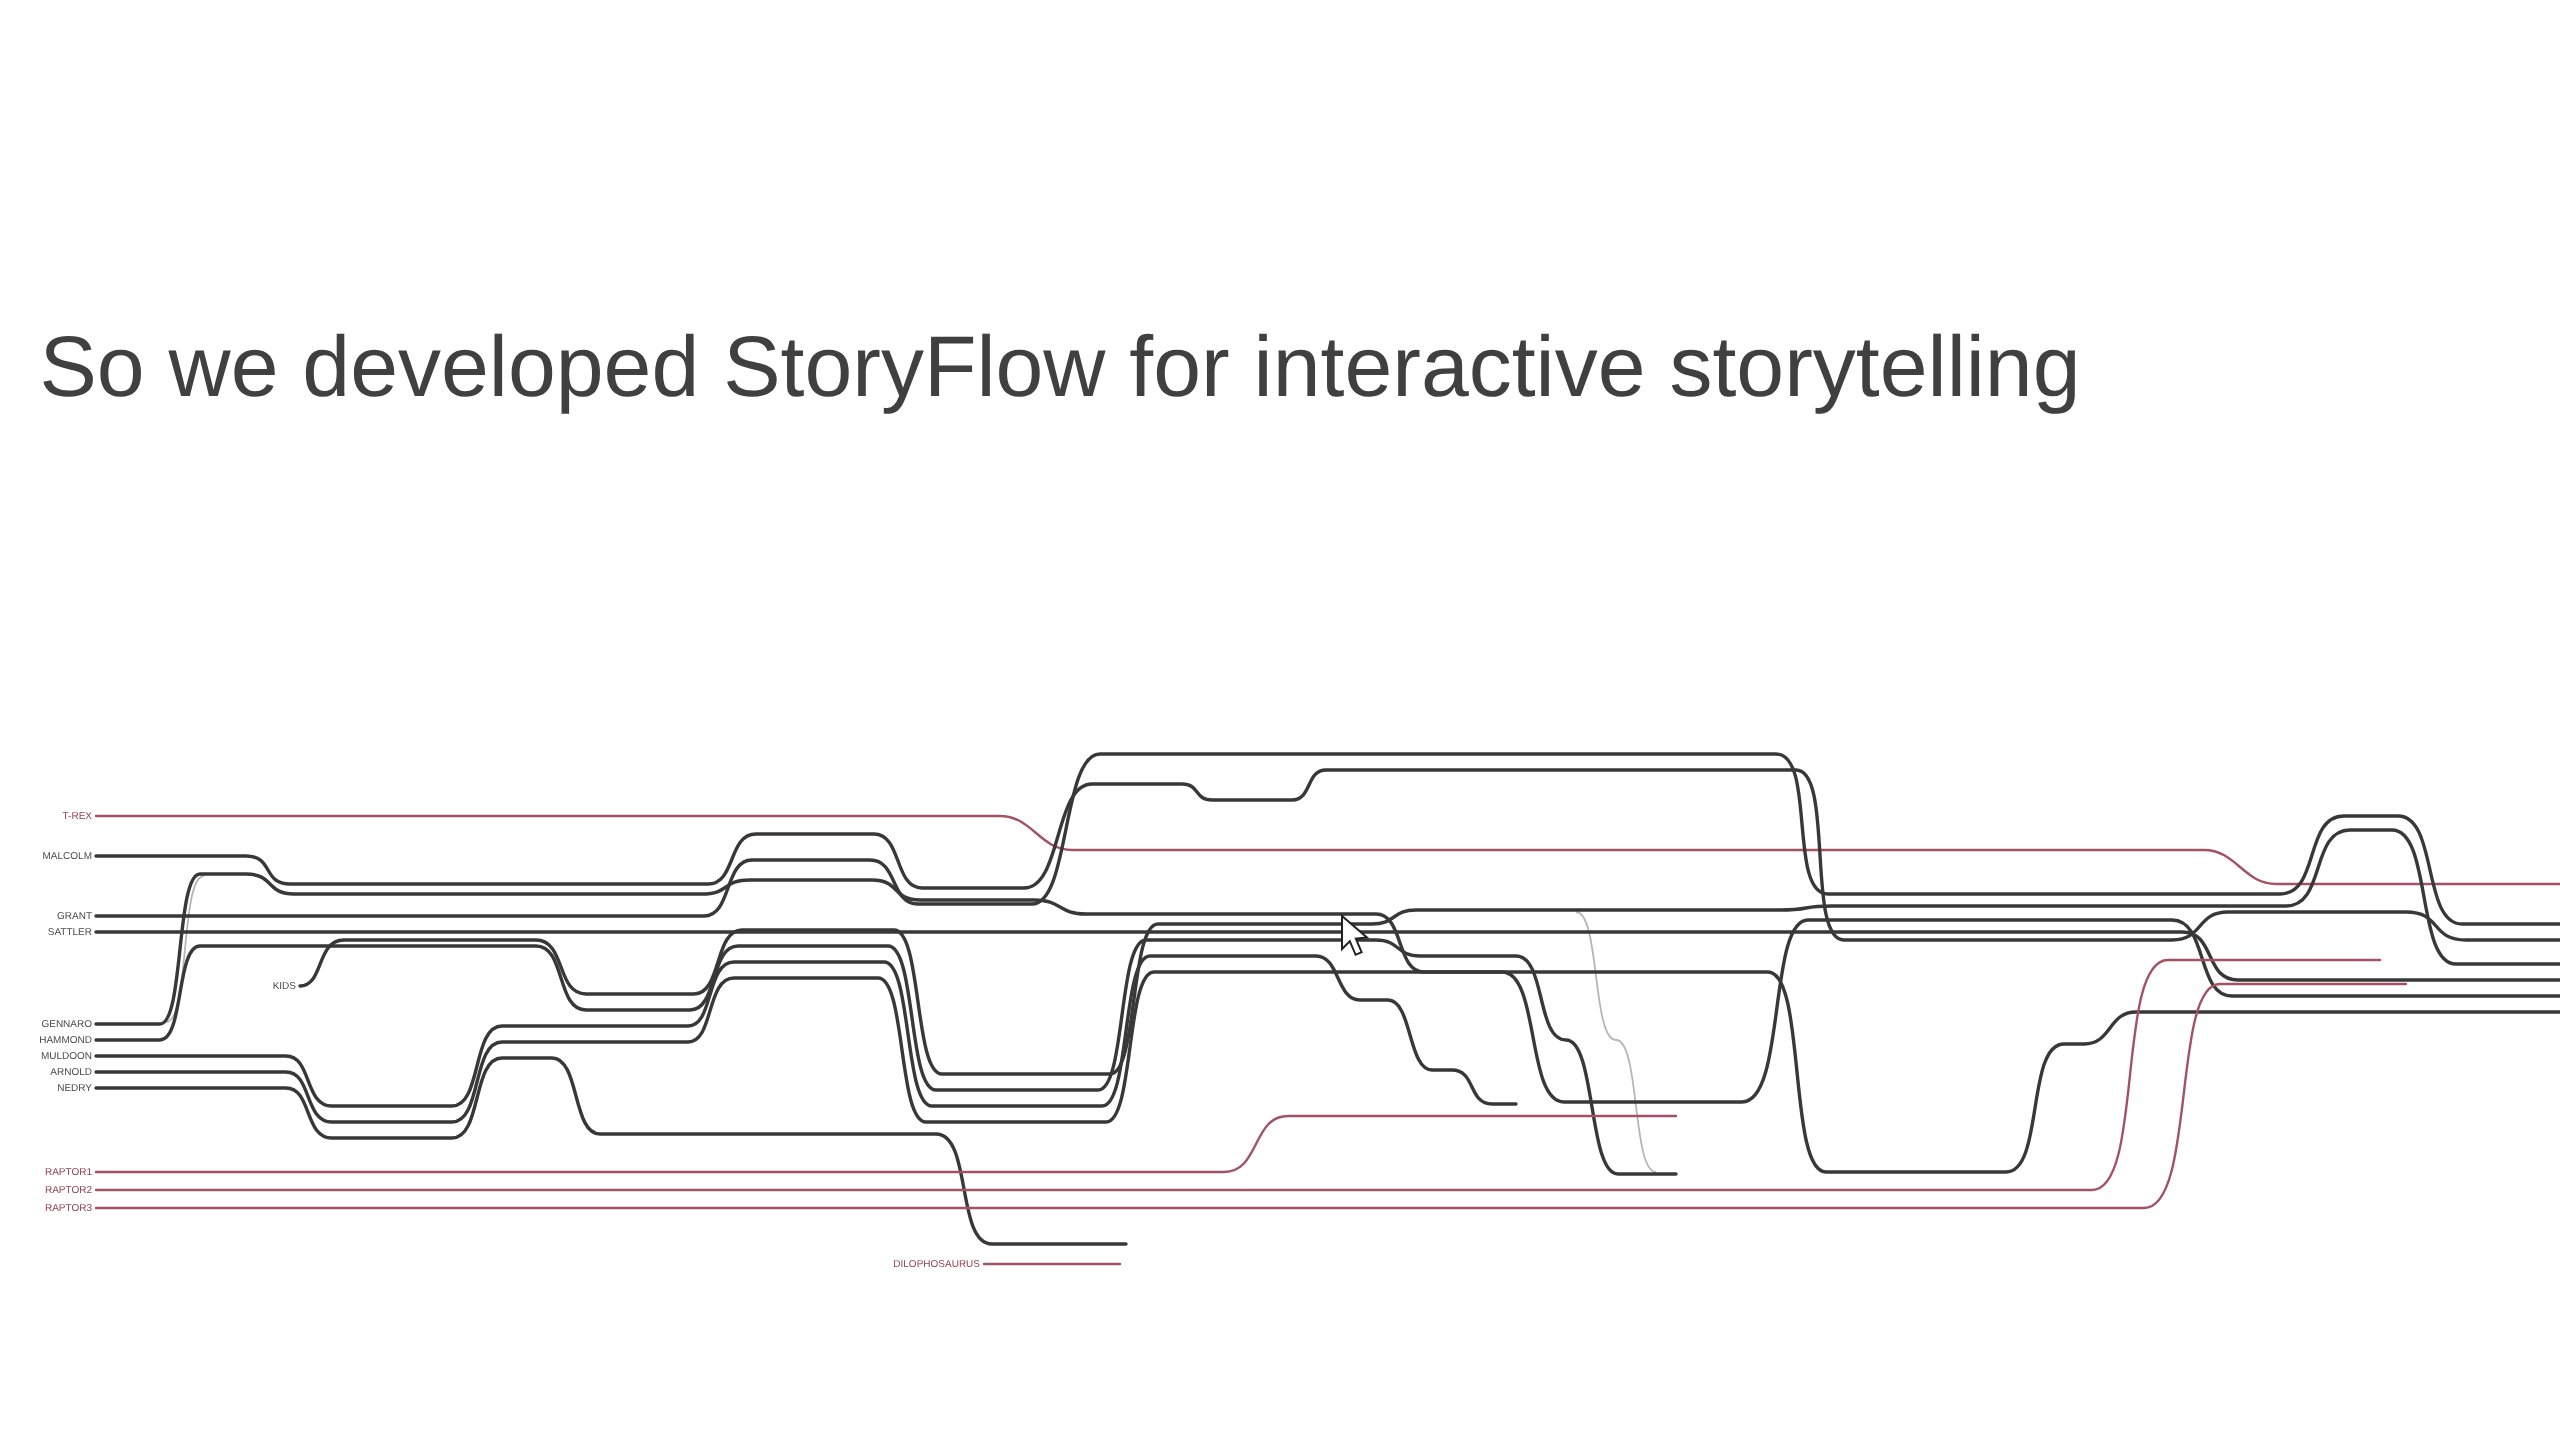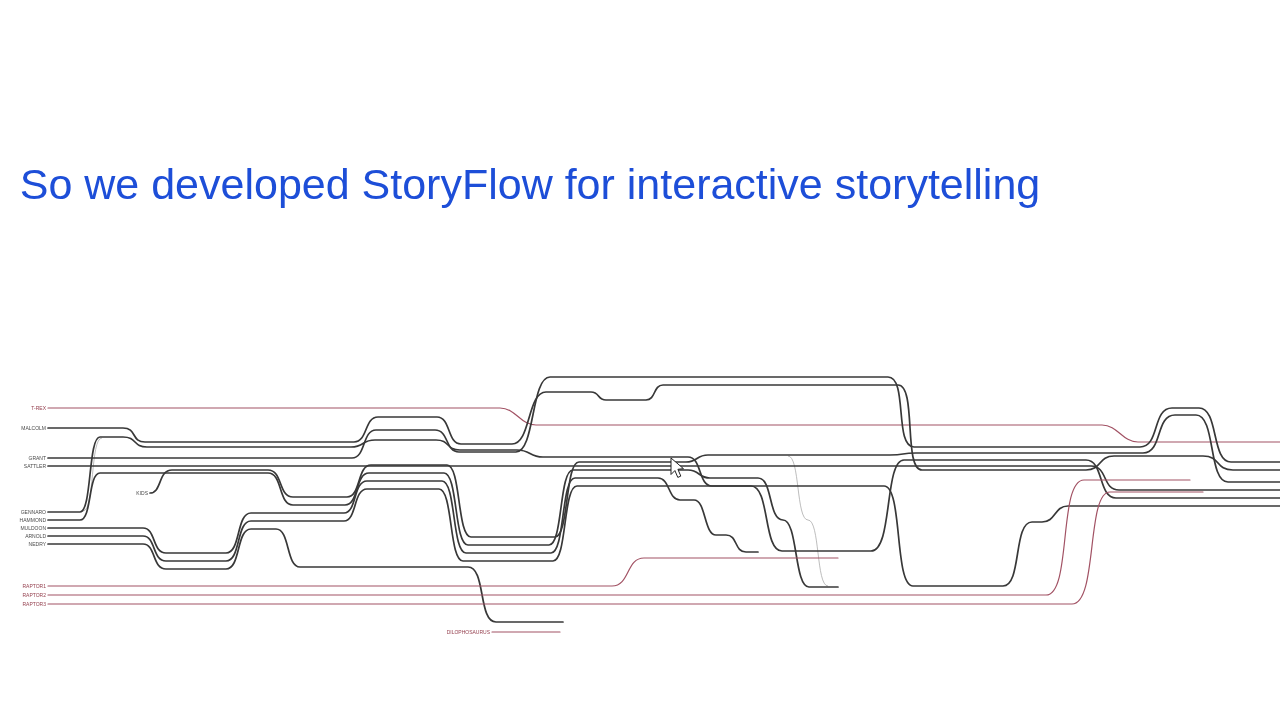--- a/index.html
+++ b/index.html
@@ -1,20 +1,20 @@
 <!DOCTYPE html>
 <html><head>
 <meta charset="utf-8">
 <style>
   html,body{margin:0;padding:0;background:#ffffff;}
   body{width:1280px;height:720px;position:relative;overflow:hidden;
        font-family:"Liberation Sans", sans-serif;}
   .slide{position:absolute;inset:0;background:#ffffff;}
   .title{position:absolute;left:0;top:160px;width:1060px;text-align:center;
-         font-size:43px;color:#1d4ed8;letter-spacing:0px;white-space:nowrap;}
+         font-size:43px;color:#404040;letter-spacing:0px;white-space:nowrap;}
   svg{position:absolute;left:0;top:0;}
   .char-label{font-family:"Liberation Sans",sans-serif;}
 </style>
 </head>
 <body>
 
 <div class="slide">
   <div class="title">So we developed StoryFlow for interactive storytelling</div>
 
   <svg id="storyline" width="1280" height="720" viewBox="0 0 1280 720">

